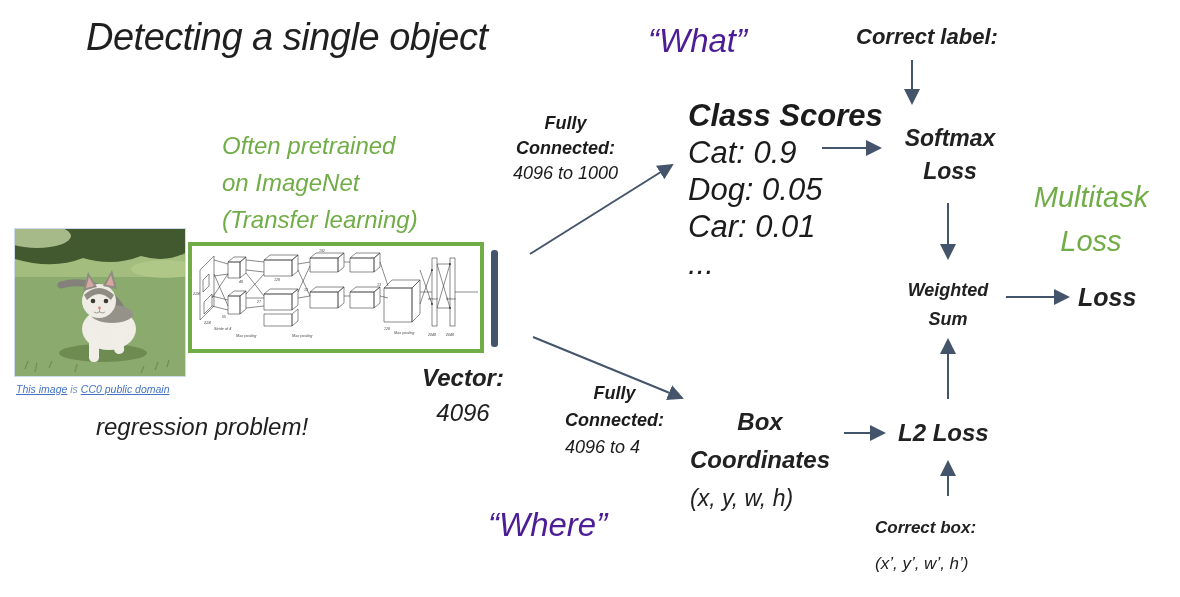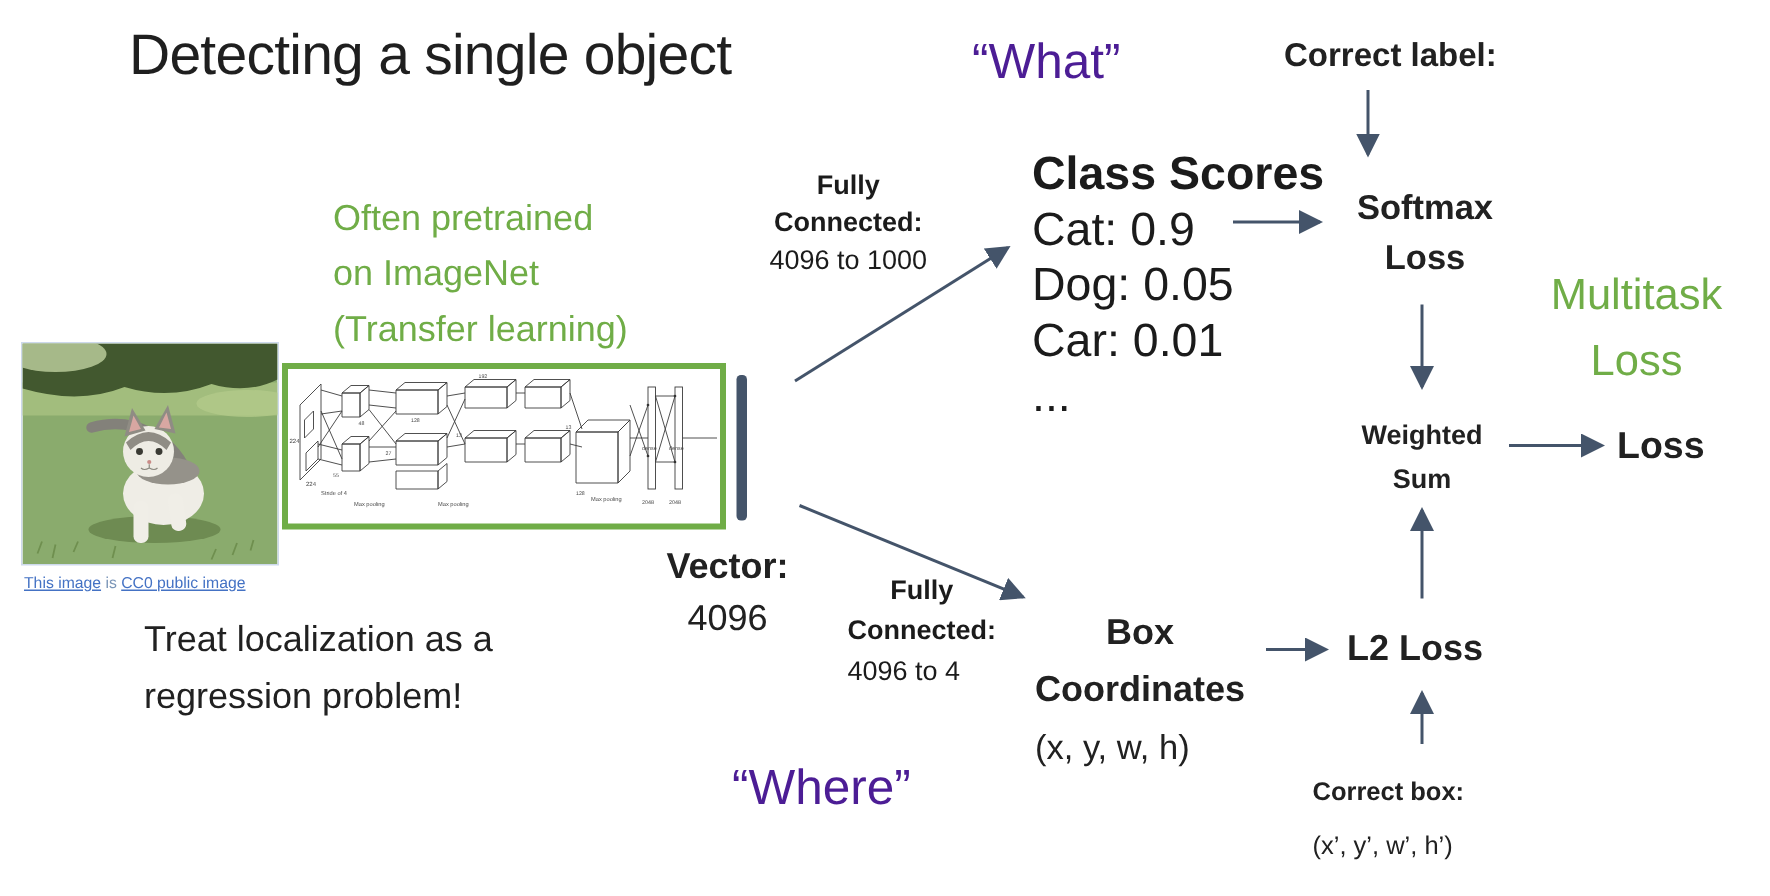--- a/index.html
+++ b/index.html
@@ -1,21 +1,21 @@
 <!DOCTYPE html>
 <html><head>
 <meta charset="utf-8">
 <style>
   * { margin:0; padding:0; box-sizing:border-box; }
   html,body { background:#ffffff; }
   .slide {
     position:relative; width:1180px; height:597px; background:#ffffff;
     font-family:"Liberation Sans", sans-serif; color:#212121; overflow:hidden;
   }
-  .abs { position:absolute; }
+  .abs { position:absolute;font-style:italic; }
   .title { font-size:38px; font-weight:300; letter-spacing:-0.5px; color:#1f1f1f; }
   .blue-quote { font-size:33px; color:#4c1d95; }
   .green-note { font-size:24px; line-height:37px; color:#70AD47; }
   .bold { font-weight:bold;text-align:center; }
   .block-line { display:block; }
   .fc-note { font-size:18px; line-height:25px; color:#1b1b1b; }
   .fc-note .bold { font-weight:bold; }
   .big-label { font-size:31px; color:#1b1b1b; }
   .arrows-layer { position:absolute; left:0; top:0; width:1180px; height:597px; pointer-events:none; z-index:3; }
   .txt-layer { z-index:4; }
@@ -69,21 +69,21 @@
       <circle cx="91" cy="72" r="2.3" fill="#3a3a33"></circle>
       <circle cx="84.5" cy="79" r="1.4" fill="#c98b86"></circle>
       <path d="M84.5,80.5 L84.5,83 M84.5,83 Q81,85 79,83 M84.5,83 Q88,85 90,83" stroke="#8c8a80" stroke-width="0.8" fill="none"></path>
       <path d="M10,140 l3,-8 M20,143 l2,-9 M34,139 l3,-7 M140,141 l3,-8 M152,138 l2,-7 M60,143 l2,-8 M126,144 l3,-7" stroke="#6f8f4f" stroke-width="1.2"></path>
     </svg>
   </div>
 
   <div class="abs caption txt-layer" style="left:16px; top:383px;">
     <a>This image</a>
     <span>is</span>
-    <a>CC0 public image</a>
+    <a>CC0 public domain</a>
   </div>
 
   <div class="abs cnn-box" style="left:188px; top:242px; width:296px; height:111px;">
     <svg width="288" height="103" viewBox="0 0 288 103">
       <g fill="none" stroke="#3c3c3c" stroke-width="0.6">
         <polygon points="8,24 22,10 22,60 8,74"></polygon>
         <polygon points="11,34 17,28 17,40 11,46"></polygon>
         <polygon points="12,56 20,48 20,60 12,68"></polygon>
         <line x1="22" y1="14" x2="36" y2="18"></line>
           <line x1="22" y1="30" x2="36" y2="28"></line>
@@ -167,21 +167,21 @@
       <text x="202" y="88" font-size="3.8">Max pooling</text>
       <text x="236" y="54" font-size="3.6">dense</text>
       <text x="254" y="54" font-size="3.6">dense</text>
       <text x="236" y="90" font-size="3.6">2048</text>
       <text x="254" y="90" font-size="3.6">2048</text>
     </svg>
   </div>
 
   <div class="abs vector-bar" style="left:491px; top:250px; width:7px; height:97px;"></div>
 
-  <div class="abs txt-layer" style="left:410px; top:360px; width:150px; text-align:center; font-size:24px; line-height:35px;">
+  <div class="abs txt-layer" style="left:388px; top:360px; width:150px; text-align:center; font-size:24px; line-height:35px;">
     <span class="block-line bold">Vector:</span>
     <span class="block-line">4096</span>
   </div>
 
   <div class="abs fc-note txt-layer" style="left:493px; top:111px; width:145px; text-align:center;">
     <span class="block-line bold">Fully</span>
     <span class="block-line bold">Connected:</span>
     <span class="block-line">4096 to 1000</span>
   </div>
 
@@ -223,21 +223,20 @@
     <span class="block-line bold">Coordinates</span>
     <span class="block-line" style="font-size:23px;">(x, y, w, h)</span>
   </div>
 
   <div class="abs txt-layer" style="left:875px; top:510px; font-size:17px; line-height:36px;">
     <span class="block-line bold">Correct box:</span>
     <span class="block-line">(x’, y’, w’, h’)</span>
   </div>
 
   <div class="abs txt-layer" style="left:96px; top:408px; font-size:24px; line-height:38px;">
-    <span class="block-line">Treat localization as a</span>
     <span class="block-line">regression problem!</span>
   </div>
 
   <svg class="arrows-layer">
     <defs>
       <marker id="ah" markerWidth="8" markerHeight="8" refX="7" refY="4" orient="auto">
         <path d="M0,0 L8,4 L0,8 z" fill="#44546A"></path>
       </marker>
     </defs>
     <g stroke="#44546A" stroke-width="2">

